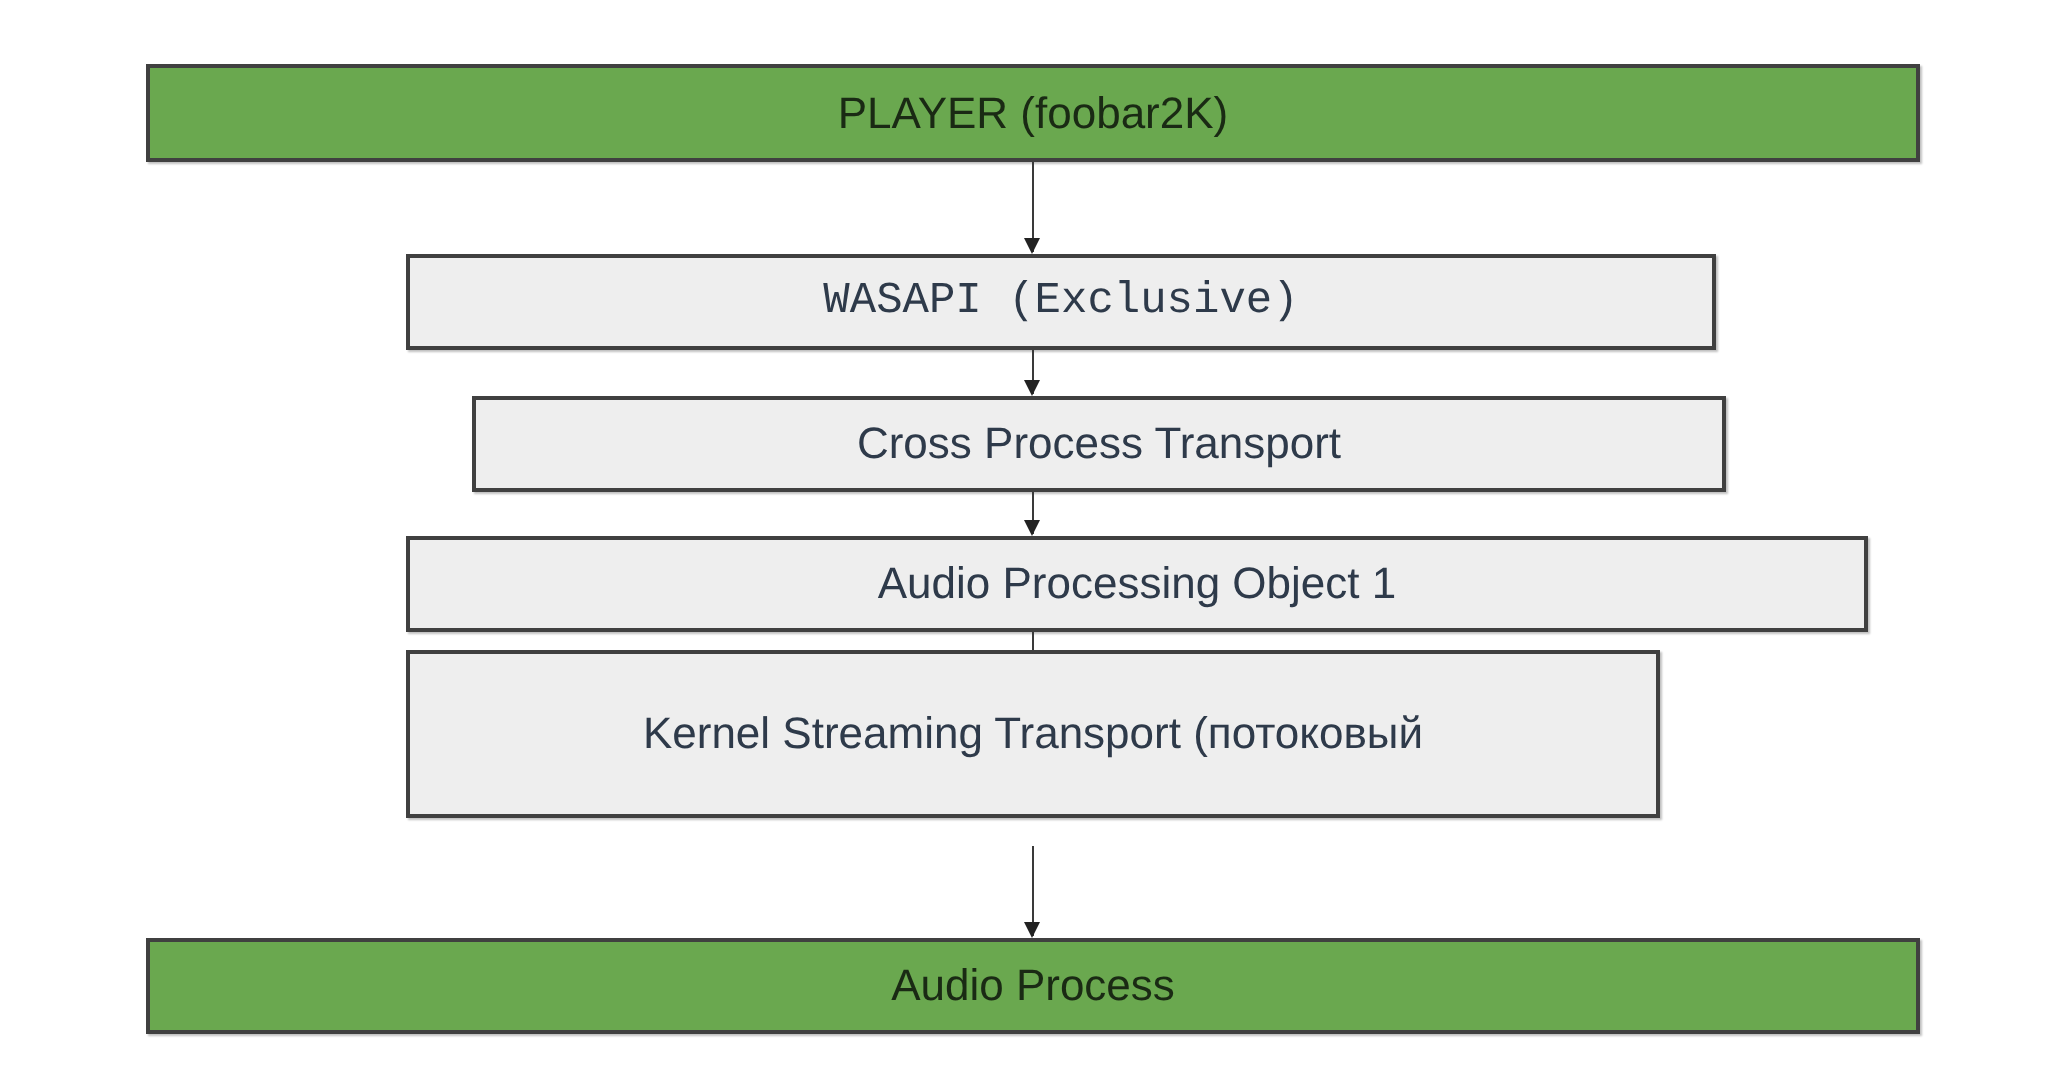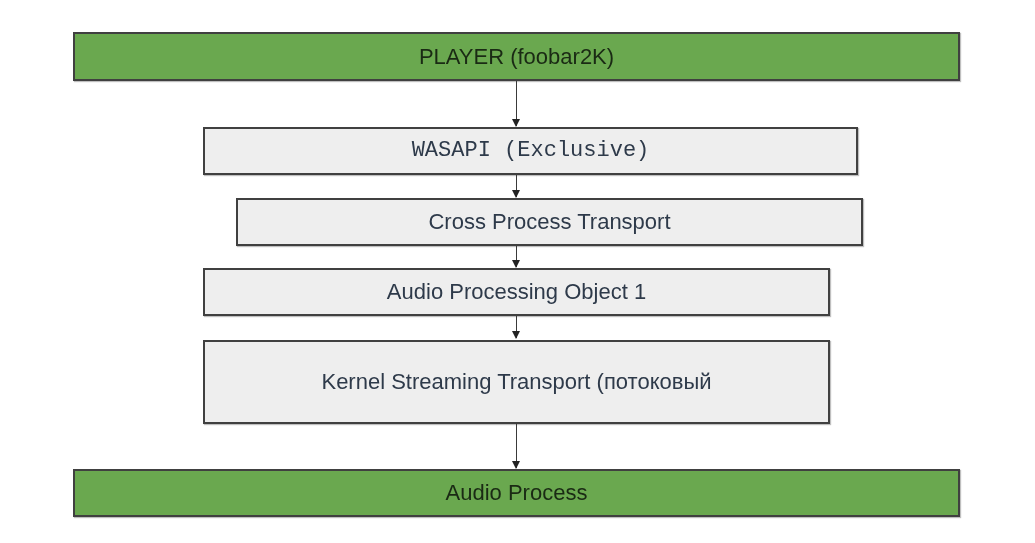--- a/index.html
+++ b/index.html
@@ -29,27 +29,27 @@
 </div>
 
 <div class="arrow" style="left:516px; top:175px; height:22px;"></div>
 
 <div class="box grey" style="left:216px; top:198px; width:627px; height:48px;margin-left:20px;">
   <span>Cross Process Transport</span>
 </div>
 
 <div class="arrow" style="left:516px; top:246px; height:21px;"></div>
 
-<div class="box grey" style="left:203px; top:268px; width:627px; height:48px;text-align:right;">
+<div class="box grey" style="left:203px; top:268px; width:731px; height:48px;text-align:right;">
   <span>Audio Processing Object 1</span>
 </div>
 
 <div class="arrow" style="left:516px; top:316px; height:22px;"></div>
 
-<div class="box grey" style="left:203px; top:340px; width:627px; height:84px; flex-direction:column;">
+<div class="box grey" style="left:203px; top:325px; width:627px; height:84px; flex-direction:column;">
   <span>Kernel Streaming Transport (потоковый</span>
 </div>
 
 <div class="arrow" style="left:516px; top:423px; height:45px;"></div>
 
 <div class="box green" style="left:73px; top:469px; width:887px; height:48px;">
   <span>Audio Process</span>
 </div>
 
 </body></html>

